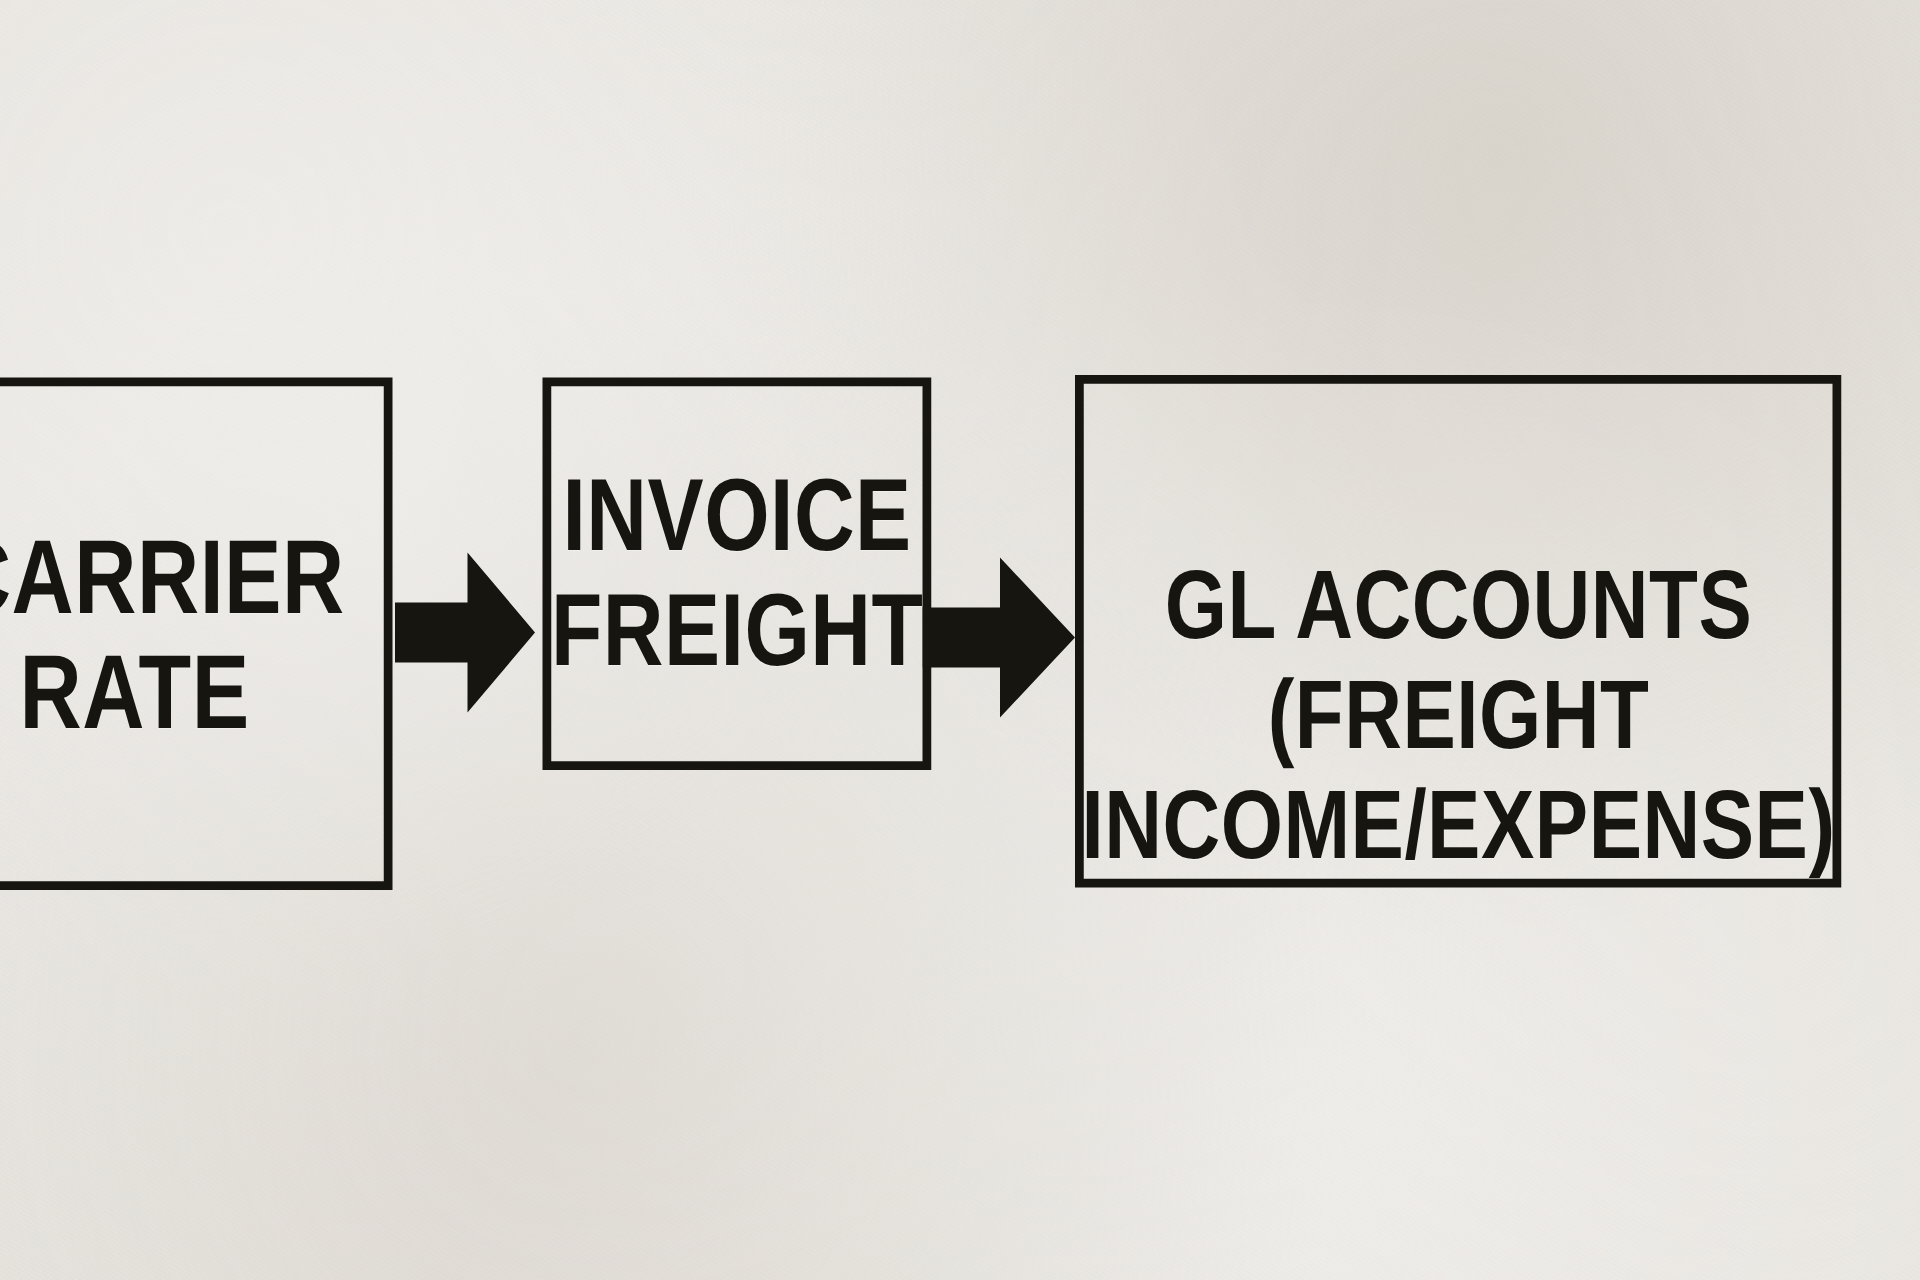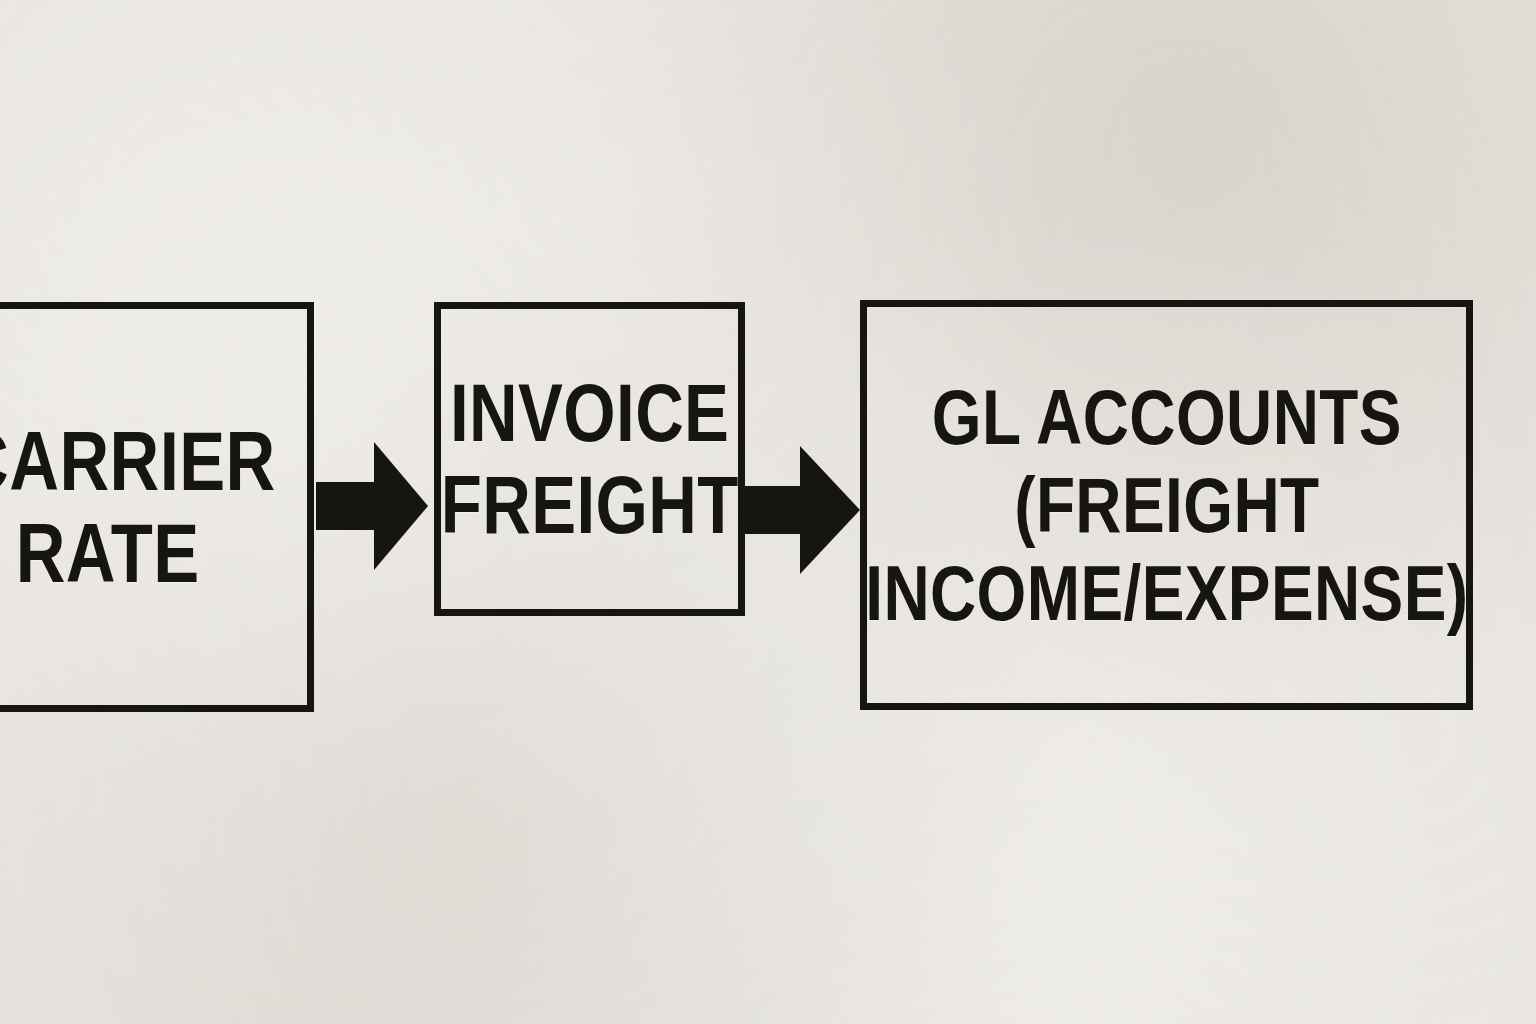--- a/index.html
+++ b/index.html
@@ -98,20 +98,21 @@
     font-size: 82px;
     line-height: 1.12;
   }
 
   
   #node-gl-accounts {
     left: 860px;
     top: 300px;
     width: 613px;
     height: 410px;
+    align-items: flex-end;
   }
   #node-gl-accounts .node-label {
     font-size: 78px;
     line-height: 1.13;
   }
 
   
   .arrow {
     position: absolute;
     display: block;

